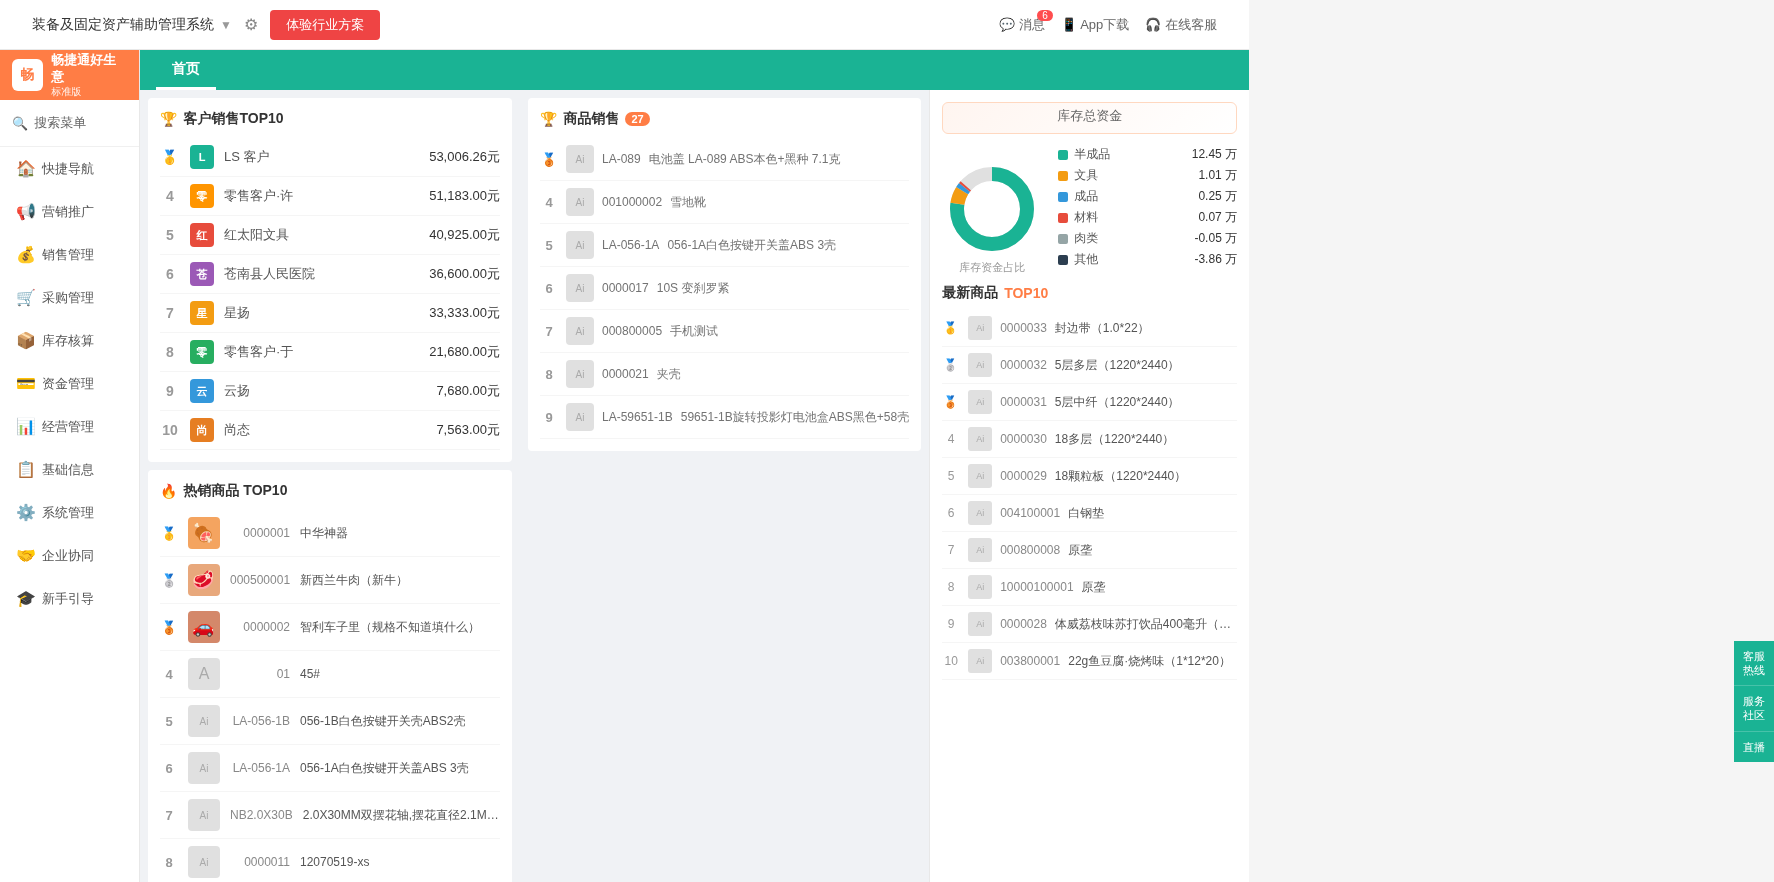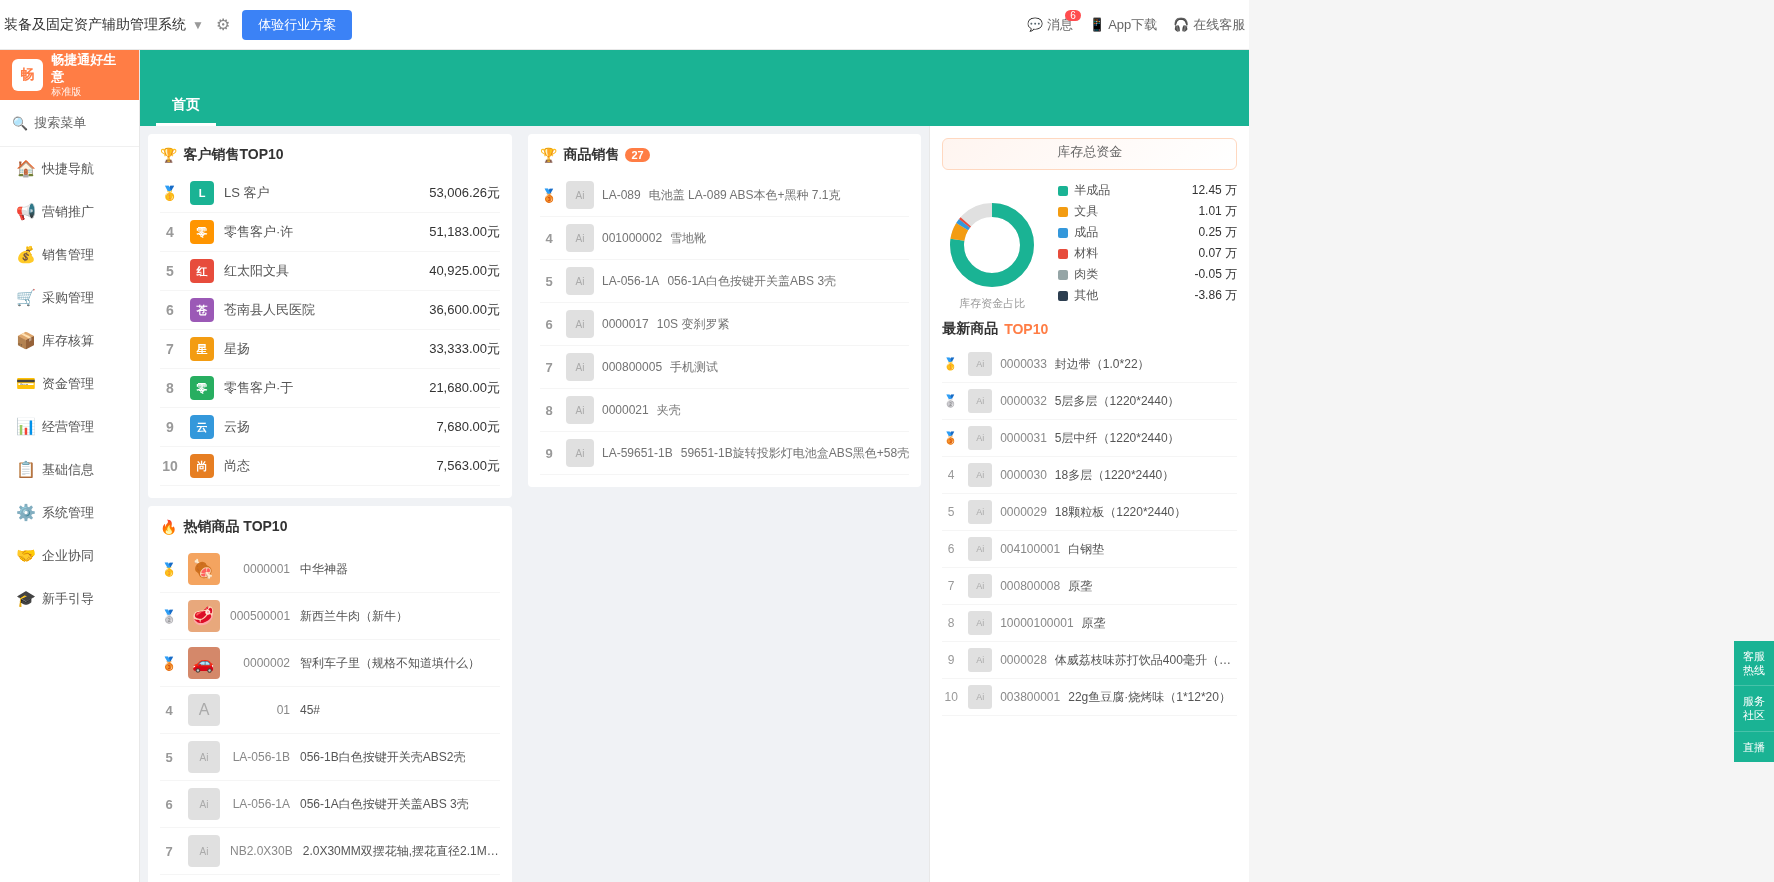--- a/index.html
+++ b/index.html
@@ -53,52 +53,52 @@
     }
     .nav-item .nav-icon { font-size: 16px; width: 18px; text-align: center; }
 
     
     .main-area { flex: 1; display: flex; flex-direction: column; overflow: hidden; }
     .topbar {
       height: 50px;
       background: #fff;
       border-bottom: 1px solid #e8e8e8;
       display: flex; align-items: center;
-      padding: 0 4px;
+      padding: 0 32px;
       gap: 12px;
     }
     .topbar-title {
       font-size: 14px; color: #333;
       display: flex; align-items: center; gap: 6px;
     }
     .topbar-title .chevron { color: #999; font-size: 12px; }
     .topbar-gear { color: #888; cursor: pointer; font-size: 16px; }
     .topbar-btn {
-      background: #3b82f6; color: #fff;
+      background: #ef4444; color: #fff;
       border: none; border-radius: 4px;
       padding: 6px 16px; font-size: 13px; cursor: pointer;
     }
     .topbar-right { margin-left: auto; display: flex; align-items: center; gap: 16px; color: #666; font-size: 13px; }
     .topbar-right .badge-item { position: relative; cursor: pointer; }
     .topbar-right .badge {
       position: absolute; top: -6px; right: -8px;
       background: #ff4d4f; color: #fff;
       border-radius: 10px; font-size: 10px;
       padding: 0 4px; min-width: 16px; text-align: center;
     }
 
     
     .content-area { flex: 1; display: flex; overflow: hidden; }
 
     
     .page-nav {
       background: #1ab394;
       padding: 0 16px;
     }
-    .page-nav-inner { display: flex; align-items: flex-end; height: 40px; margin-top: 36px; }
+    .page-nav-inner { display: flex; align-items: flex-end; height: 40px; }
     .page-nav .nav-tab {
       color: #fff; font-size: 14px; padding: 0 16px;
       height: 40px; display: flex; align-items: center;
       cursor: pointer; border-bottom: 3px solid transparent;
     }
     .page-nav .nav-tab.active { border-bottom: 3px solid #fff; font-weight: bold; }
 
     
     .main-scroll { flex: 1; overflow-y: auto; background: #f0f2f5; }
 

